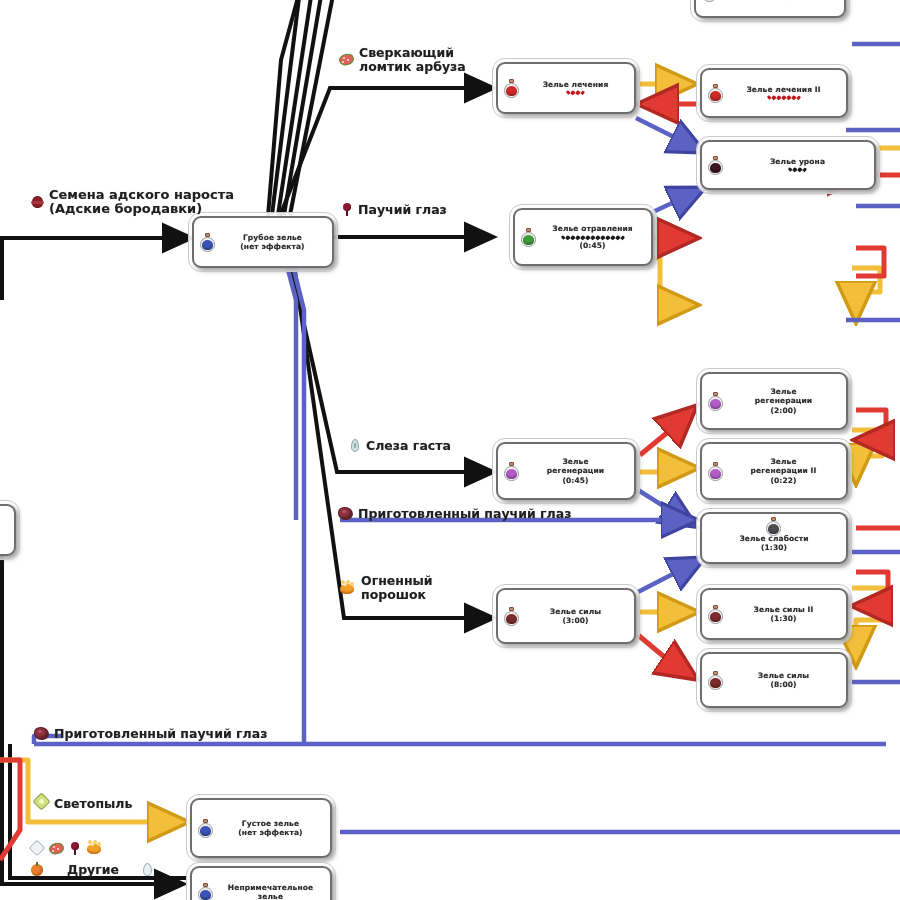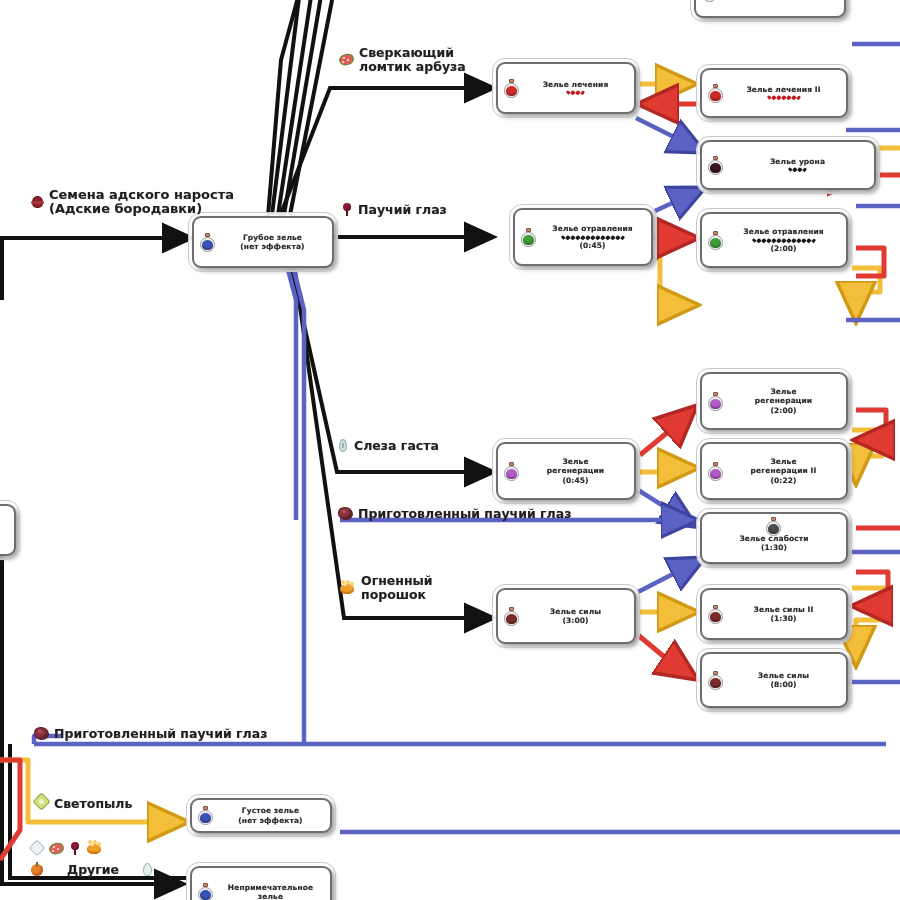--- a/index.html
+++ b/index.html
@@ -307,33 +307,20 @@
         <div class="glass"></div>
       <div class="liq" style="background:#3f9e3a"></div>
     </div>
     <div class="txt">
       <span>Зелье отравления</span>
       <span class="hearts h-dark"><i></i><i></i><i></i><i></i><i></i><i></i><i></i><i></i><i></i><i></i><i></i><i></i></span>
       <span class="dur">(0:45)</span>
     </div>
   </div>
 
-  <div class="node" style="left:700px;top:212px;width:148px;height:56px;">
-    <div class="halo"></div>
-    <div class="bottle">
-      <div class="neck"></div>
-        <div class="glass"></div>
-      <div class="liq" style="background:#3f9e3a"></div>
-    </div>
-    <div class="txt">
-      <span>Зелье отравления</span>
-      <span class="hearts h-dark"><i></i><i></i><i></i><i></i><i></i><i></i><i></i><i></i><i></i><i></i><i></i><i></i></span>
-      <span class="dur">(2:00)</span>
-    </div>
-  </div>
 
 
   <div class="node" style="left:496px;top:442px;width:140px;height:58px;">
     <div class="halo"></div>
     <div class="bottle">
       <div class="neck"></div>
         <div class="glass"></div>
       <div class="liq" style="background:#b25cc8"></div>
     </div>
     <div class="txt">
@@ -416,21 +403,21 @@
       <div class="neck"></div>
         <div class="glass"></div>
       <div class="liq" style="background:#7d2b2b"></div>
     </div>
     <div class="txt">
       <span>Зелье силы</span><br>
       <span class="dur">(8:00)</span>
     </div>
   </div>
 
-  <div class="node" style="left:190px;top:798px;width:142px;height:35px;">
+  <div class="node" style="left:190px;top:798px;width:142px;height:60px;">
     <div class="halo"></div>
     <div class="bottle">
       <div class="neck"></div>
         <div class="glass"></div>
       <div class="liq" style="background:#3a54b5"></div>
     </div>
     <div class="txt">
       <span>Густое зелье</span><br>
       <span>(нет эффекта)</span>
     </div>
@@ -468,21 +455,21 @@
       <span>Сверкающий</span><br>
       <span>ломтик арбуза</span>
     </span>
   </div>
 
   <div class="ilabel" style="left:340px;top:202px;">
     <span class="ing ing-eye"></span>
     <span class="lt">Паучий глаз</span>
   </div>
 
-  <div class="ilabel" style="left:336px;top:438px;">
+  <div class="ilabel" style="left:348px;top:438px;">
     <span class="ing ing-tear"></span>
     <span class="lt">Слеза гаста</span>
   </div>
 
   <div class="ilabel" style="left:338px;top:506px;">
     <span class="ing ing-cookedeye"></span>
     <span class="lt">Приготовленный паучий глаз</span>
   </div>
 
   <div class="ilabel" style="left:338px;top:574px;">

